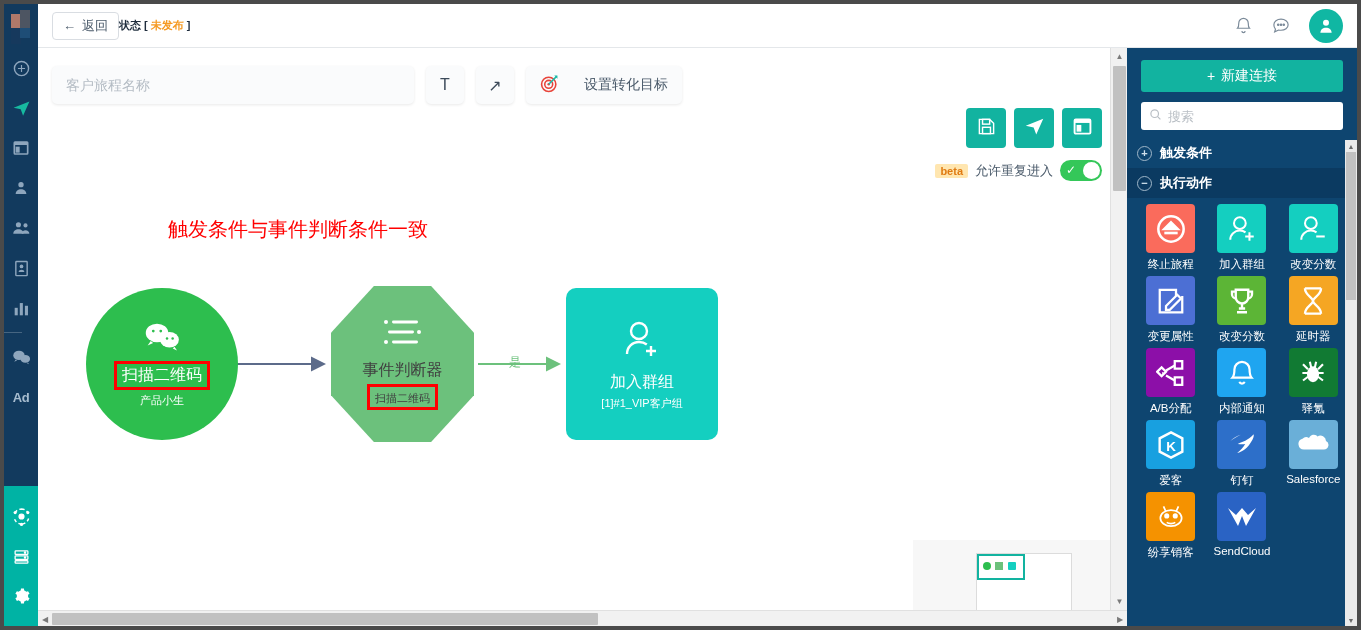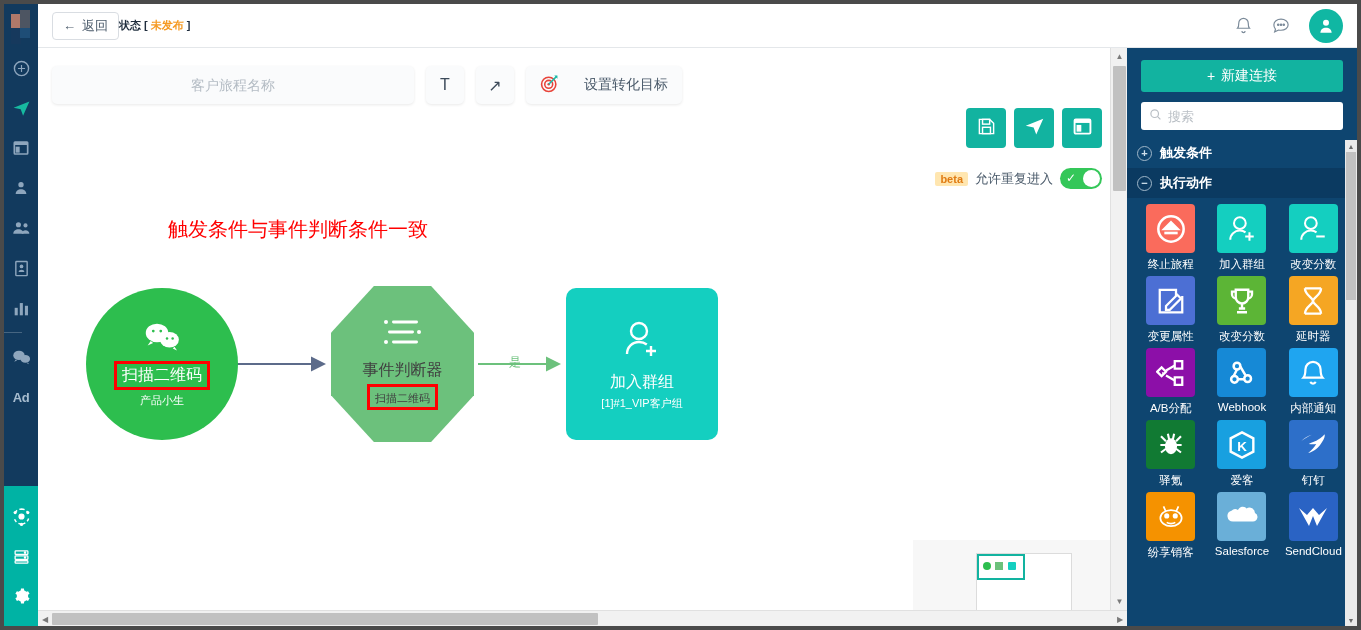--- a/index.html
+++ b/index.html
@@ -59,39 +59,39 @@
   .canvas-wrap {
     position: absolute; left: 38px; top: 48px; width: 1090px; height: 578px;
     background: #ffffff; overflow: hidden;
   }
   .toolbar {
     position: absolute; left: 14px; top: 18px; display: flex; align-items: center; gap: 12px;
   }
   .name-input {
     width: 362px; height: 38px; border: none; border-radius: 5px; background: #fafbfc;
     box-shadow: 0 1px 3px rgba(0,0,0,.09); padding: 0 14px; font-size: 14px;
-    color: #3a4a5a; outline: none; font-family: inherit; text-align: center;
+    color: #3a4a5a; outline: none; font-family: inherit;
   }
   .name-input::placeholder { color: #b4bcc4; }
   .tool-btn {
     height: 38px; min-width: 38px; border-radius: 5px; background: #fafbfc;
     box-shadow: 0 1px 3px rgba(0,0,0,.09); display: flex; align-items: center;
     justify-content: center; cursor: pointer; color: #3c4a5a; font-size: 16px;
   }
   .tool-btn.wide { padding: 0 14px; gap: 25px; font-size: 14px; color: #4a5a6a; }
 
   .actions-top {
     position: absolute; right: 26px; top: 60px; display: flex; gap: 8px;
   }
   .act-btn {
     width: 40px; height: 40px; border-radius: 4px; background: #12b3a0;
     display: flex; align-items: center; justify-content: center; color: #fff; cursor: pointer;
   }
   .beta-row {
-    position: absolute; right: 26px; top: 120px; display: flex; align-items: center; gap: 7px;
+    position: absolute; right: 26px; top: 112px; display: flex; align-items: center; gap: 7px;
   }
   .beta-tag {
     background: #ffe6b0; color: #e07b12; font-size: 11px; font-weight: bold;
     padding: 1px 5px; border-radius: 2px;
   }
   .beta-label { font-size: 13px; color: #4a5a6a; }
   .switch {
     width: 42px; height: 21px; border-radius: 11px; background: #34c759;
     position: relative; cursor: pointer;
   }
@@ -651,31 +651,20 @@
               <path d="M6 12 L5 12"></path>
               <rect x="2" y="8.5" width="5" height="5" transform="rotate(45 4.5 11)"></rect>
               <rect x="15" y="2.5" width="6" height="6"></rect>
               <rect x="15" y="15.5" width="6" height="6"></rect>
               <path d="M8 10l7-4M8 14l7 4"></path>
             </svg>
         </div>
         <div class="glabel">A/B分配</div>
       </div>
 
-      <div class="gitem">
-        <div class="gtile" style="background:#1689d6">
-          <svg width="30" height="30" viewBox="0 0 24 24" fill="none" stroke="#fff" stroke-width="2">
-              <circle cx="8" cy="6.5" r="2.7"></circle>
-              <circle cx="16.5" cy="16.5" r="2.7"></circle>
-              <circle cx="6" cy="17" r="2.7"></circle>
-              <path d="M8 9.2 5.2 14.6M10.7 6.9l4 6.8M8.7 17h5"></path>
-            </svg>
-        </div>
-        <div class="glabel">Webhook</div>
-      </div>
 
       <div class="gitem">
         <div class="gtile" style="background:#1fa5f0">
           <svg width="28" height="30" viewBox="0 0 24 24" fill="none" stroke="#fff" stroke-width="1.9">
               <path d="M5.5 9a6.5 6.5 0 1 1 13 0c0 5 1.7 7 1.7 7H3.8S5.5 14 5.5 9z"></path>
               <path d="M9.8 19.5a2.3 2.3 0 0 0 4.4 0"></path>
             </svg>
         </div>
         <div class="glabel">内部通知</div>
       </div>
@@ -701,44 +690,44 @@
       </div>
 
       <div class="gitem">
         <div class="gtile" style="background:#2d6fc9">
           <svg width="32" height="30" viewBox="0 0 30 26" fill="#fff">
               <path d="M26 3c-6 6-10 7-15 9 3 .4 5 .4 7 0-1.6 3-4 5.6-7.5 8.6 5-1.6 10-5 13-10.5C25.6 7.6 26.2 5 26 3z"></path>
               <path d="M4 9.5c2.5-3 6-5.3 10-6.2C10 5.4 6.6 7 4 9.5z" opacity=".75"></path>
             </svg>
         </div>
         <div class="glabel">钉钉</div>
+      </div>
+
+      <div class="gitem">
+        <div class="gtile" style="background:#6aafd8">
+          <svg width="34" height="26" viewBox="0 0 34 26" fill="#fff">
+              <path d="M13 6a5 5 0 0 1 8.5-1.5A5.5 5.5 0 0 1 30 9a4.5 4.5 0 0 1-2 8.5H8A5.5 5.5 0 0 1 6.5 6.7 5 5 0 0 1 13 6z"></path>
+            </svg>
+        </div>
+        <div class="glabel">Salesforce</div>
       </div>
 
       <div class="gitem">
         <div class="gtile" style="background:#f59200">
           <svg width="32" height="30" viewBox="0 0 30 26" fill="none" stroke="#fff" stroke-width="1.6">
               <ellipse cx="15" cy="14" rx="10" ry="7.5"></ellipse>
               <circle cx="11" cy="12" r="1.6" fill="#fff"></circle>
               <circle cx="19" cy="12" r="1.6" fill="#fff"></circle>
               <path d="M10 7.5 8 3M20 7.5 22 3M11 18c2 1.6 6 1.6 8 0"></path>
             </svg>
         </div>
         <div class="glabel">纷享销客</div>
       </div>
 
       <div class="gitem">
-        <div class="gtile" style="background:#6aafd8">
-          <svg width="34" height="26" viewBox="0 0 34 26" fill="#fff">
-              <path d="M13 6a5 5 0 0 1 8.5-1.5A5.5 5.5 0 0 1 30 9a4.5 4.5 0 0 1-2 8.5H8A5.5 5.5 0 0 1 6.5 6.7 5 5 0 0 1 13 6z"></path>
-            </svg>
-        </div>
-        <div class="glabel">Salesforce</div>
-      </div>
-
-      <div class="gitem">
         <div class="gtile" style="background:#2a63c4">
           <svg width="32" height="26" viewBox="0 0 32 26" fill="#fff">
               <path d="M2 4 L12 22 L16 12 L20 22 L30 4 L22 11 L16 4 L10 11 Z"></path>
             </svg>
         </div>
         <div class="glabel">SendCloud</div>
       </div>
 
     </div>
 

